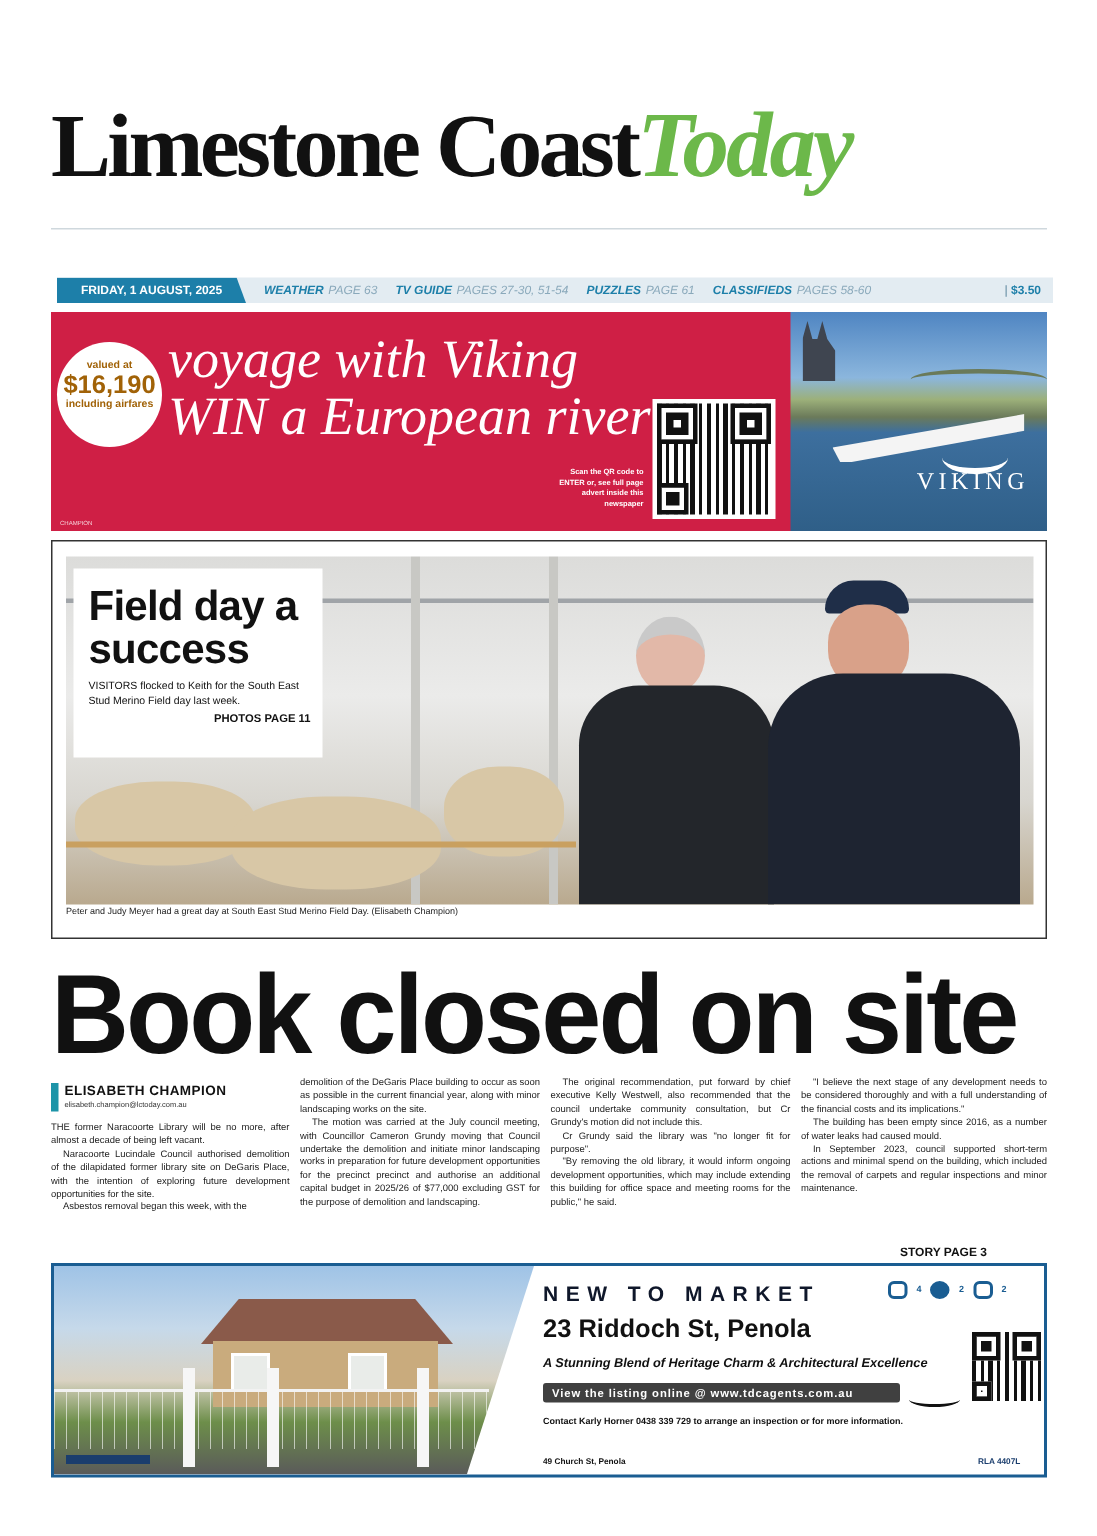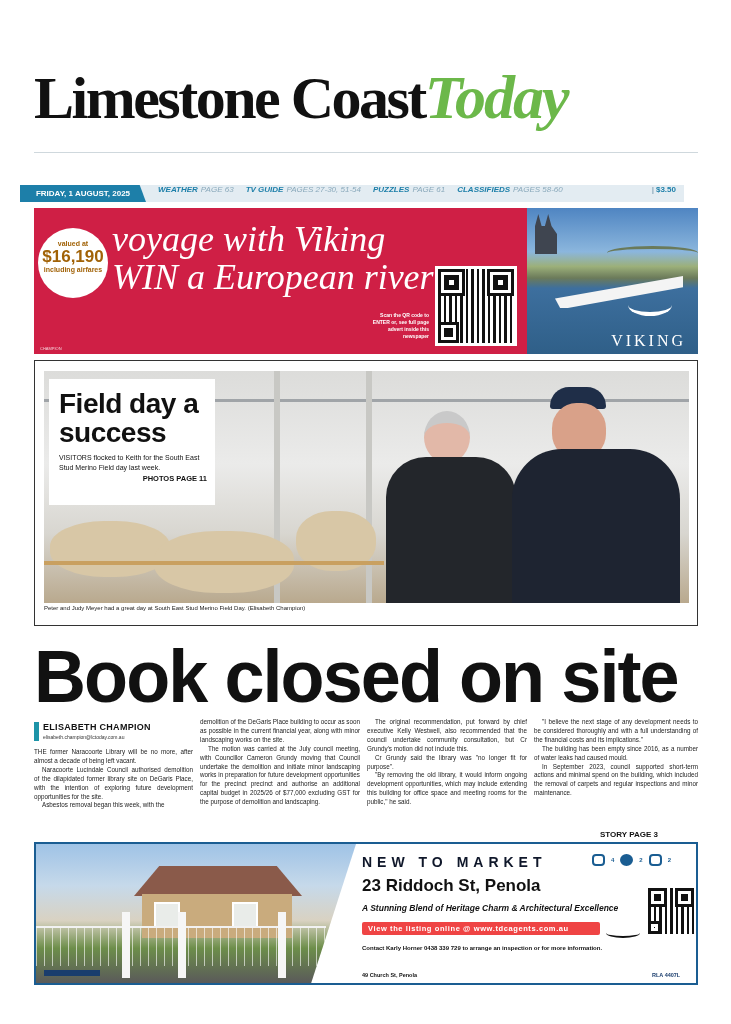--- a/index.html
+++ b/index.html
@@ -6,21 +6,21 @@
   html, body { width: 731px; height: 1024px; background: #ffffff; overflow: hidden; }
   body { position: relative; font-family: "Liberation Sans", sans-serif; color: #111; }
 
   
   .masthead { position: absolute; left: 34px; top: 62px; width: 664px; height: 80px; white-space: nowrap; }
   .masthead .black { font-family: "Liberation Serif", serif; font-weight: bold; font-size: 60px; letter-spacing: -2.5px; color: #111; }
   .masthead .green { font-family: "Liberation Serif", serif; font-style: italic; font-weight: bold; font-size: 62px; letter-spacing: -2px; color: #6cb84a; }
   .rule-top { position: absolute; left: 34px; top: 152px; width: 664px; height: 1px; background: #cfd8dd; }
 
   
-  .infobar { position: absolute; left: 20px; top: 185px; width: 664px; height: 17px; background: #e3ecf2; display: flex; font-size: 8px; font-weight: bold; text-transform: uppercase; }
+  .infobar { position: absolute; left: 38px; top: 185px; width: 664px; height: 17px; background: #e3ecf2; display: flex; align-items: center; font-size: 8px; font-weight: bold; text-transform: uppercase; }
   .infobar .date { background: #1d7fa9; color: #fff; height: 17px; width: 126px; display: flex; align-items: center; justify-content: center; clip-path: polygon(0 0, 95% 0, 100% 100%, 0 100%); }
   .infobar .seg { margin-left: 12px; color: #1d7fa9; font-style: italic; }
   .infobar .seg .pg { color: #8aa9bb; font-weight: normal; margin-left: 3px; }
   .infobar .price { margin-left: auto; margin-right: 8px; color: #1d7fa9; }
   .infobar .price::before { content: "|"; color: #8aa9bb; margin-right: 2px; }
 
   
   .ad-viking { position: absolute; left: 34px; top: 208px; width: 664px; height: 146px; background: #cf1f45; overflow: hidden; }
   .ad-viking .badge { position: absolute; left: 4px; top: 20px; width: 70px; height: 70px; border-radius: 50%; background: #fff; color: #a16207; text-align: center; font-weight: bold; }
   .badge .small { font-size: 7px; display: block; margin-top: 12px; line-height: 8px; }
@@ -28,21 +28,21 @@
   .badge .small2 { font-size: 7px; display: block; line-height: 7px; }
   .ad-viking .headline { position: absolute; left: 78px; top: 12px; color: #fff; font-family: "Liberation Serif", serif; font-style: italic; font-size: 36px; line-height: 38px; }
   .ad-viking .tagline { position: absolute; left: 6px; top: 115px; color: #fff; font-size: 10px; font-weight: bold; letter-spacing: 0.1px; }
   .ad-viking .scan { position: absolute; left: 335px; top: 104px; color: #fff; font-size: 5px; font-weight: bold; text-align: right; width: 60px; line-height: 7px; }
   .ad-viking .qr { position: absolute; left: 401px; top: 58px; width: 82px; height: 80px; background: #fff; padding: 3px; }
   .ad-viking .legal { position: absolute; left: 6px; top: 138px; color: #fff; font-size: 4px; opacity: 0.8; }
   .ad-viking .photo { position: absolute; left: 493px; top: 0; width: 171px; height: 146px; background: linear-gradient(180deg, #4f85c2 0%, #8bb6dd 30%, #9cb07a 40%, #6b7a5a 48%, #3d6f9e 55%, #2f5f88 100%); overflow: hidden; }
   .photo .cathedral { position: absolute; left: 8px; top: 6px; width: 22px; height: 40px; background: #3f4550; clip-path: polygon(0 100%, 0 30%, 15% 0, 30% 30%, 45% 30%, 60% 0, 75% 30%, 100% 50%, 100% 100%); }
   .photo .bridge { position: absolute; left: 80px; top: 38px; width: 91px; height: 14px; border-top: 3px solid #6a7a5a; border-radius: 50% 50% 0 0; }
   .photo .ship { position: absolute; left: 28px; top: 68px; width: 128px; height: 32px; background: #f4f4f4; clip-path: polygon(0 70%, 100% 0, 100% 35%, 10% 100%, 4% 100%); }
-  .photo .viking-logo { position: absolute; right: 12px; top: 124px; color: #fff; font-family: "Liberation Serif", serif; font-size: 16px; letter-spacing: 3px; }
+  .photo .viking-logo { position: absolute; right: 12px; top: 105px; color: #fff; font-family: "Liberation Serif", serif; font-size: 16px; letter-spacing: 3px; }
   .photo .viking-ship { position: absolute; right: 26px; top: 86px; width: 44px; height: 22px; border-bottom: 4px solid #fff; border-radius: 0 0 50% 50%; }
 
   
   .feature { position: absolute; left: 34px; top: 360px; width: 664px; height: 266px; border: 1.5px solid #333; }
   .feature .photo2 { position: absolute; left: 9px; top: 10px; width: 645px; height: 232px; background: linear-gradient(180deg, #dcdcda 0%, #ebebea 40%, #d8d6d0 70%, #b9a98e 100%); overflow: hidden; }
   .photo2 .rail { position: absolute; left: 0; top: 28px; width: 645px; height: 3px; background: #a0a4a8; }
   .photo2 .pole { position: absolute; top: 0; width: 6px; height: 232px; background: #c8c8c4; }
   .photo2 .sheep { position: absolute; border-radius: 45%; background: #d8c7a6; }
   .photo2 .fence { position: absolute; left: 0; top: 190px; width: 340px; height: 4px; background: #c9a060; }
   .photo2 .woman { position: absolute; left: 342px; top: 40px; width: 130px; height: 192px; }
@@ -83,21 +83,21 @@
   .housephoto .win { position: absolute; top: 58px; width: 26px; height: 26px; background: #e9ece9; border: 2px solid #fff; }
   .housephoto .fence { position: absolute; left: 0; top: 82px; width: 290px; height: 40px; border-top: 2px solid #f2f2f2; background: repeating-linear-gradient(90deg, rgba(255,255,255,0.6) 0 1px, transparent 1px 8px); }
   .housephoto .post { position: absolute; top: 68px; width: 8px; height: 66px; background: #f6f6f6; }
   .housephoto .logo { position: absolute; left: 8px; top: 126px; width: 56px; height: 6px; background: #1a3d6d; }
   .ad-house .ntm { position: absolute; left: 326px; top: 10px; font-size: 14px; letter-spacing: 5px; font-weight: bold; color: #0f172a; }
   .ad-house .feats { position: absolute; left: 556px; top: 10px; display: flex; gap: 6px; align-items: center; color: #1a5d92; font-size: 6px; font-weight: bold; }
   .feats .ic { width: 13px; height: 12px; border: 2.5px solid #1a5d92; border-radius: 4px; }
   .feats .ic.bath { border-radius: 50%; background: #1a5d92; }
   .ad-house .addr { position: absolute; left: 326px; top: 32px; font-size: 17px; font-weight: bold; color: #111; }
   .ad-house .sub { position: absolute; left: 326px; top: 59px; font-size: 8.5px; font-style: italic; font-weight: bold; color: #111; }
-  .ad-house .view { position: absolute; left: 326px; top: 78px; width: 238px; height: 13px; background: #ef4444; color: #fff; font-size: 7.5px; font-weight: bold; letter-spacing: 0.6px; padding-left: 6px; line-height: 13px; border-radius: 2px; }
+  .ad-house .view { position: absolute; left: 326px; top: 78px; width: 238px; height: 13px; background: #404040; color: #fff; font-size: 7.5px; font-weight: bold; letter-spacing: 0.6px; padding-left: 6px; line-height: 13px; border-radius: 2px; }
   .ad-house .arrow { position: absolute; left: 570px; top: 84px; width: 34px; height: 10px; border-bottom: 2.5px solid #111; border-radius: 0 0 50% 50%; }
   .ad-house .contact { position: absolute; left: 326px; top: 101px; width: 250px; font-size: 6px; font-weight: bold; line-height: 7.5px; color: #111; }
   .ad-house .office { position: absolute; left: 326px; top: 128px; font-size: 5.5px; font-weight: bold; }
   .ad-house .rla { position: absolute; left: 616px; top: 128px; font-size: 5.5px; font-weight: bold; color: #1a3d6d; }
   .ad-house .qr2 { position: absolute; left: 612px; top: 44px; width: 46px; height: 46px; }
 
   .qr-grid { width: 100%; height: 100%; background:
       repeating-linear-gradient(90deg, #111 0 3px, transparent 3px 6px, #111 6px 8px, transparent 8px 11px),
       repeating-linear-gradient(0deg, transparent 0 2px, #fff 2px 4px, transparent 4px 7px); background-blend-mode: normal; position: relative; }
   .qr-grid::before, .qr-grid::after, .qr-grid .corner { content: ""; position: absolute; width: 28%; height: 28%; border: 3px solid #111; background: #fff; box-shadow: inset 0 0 0 3px #fff, inset 0 0 0 8px #111; }

